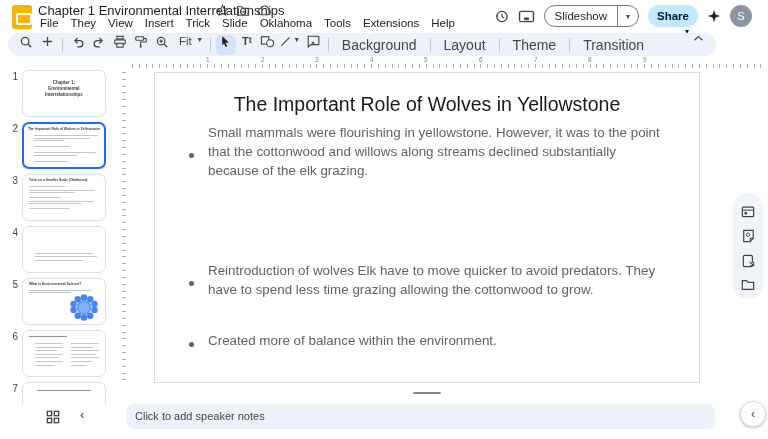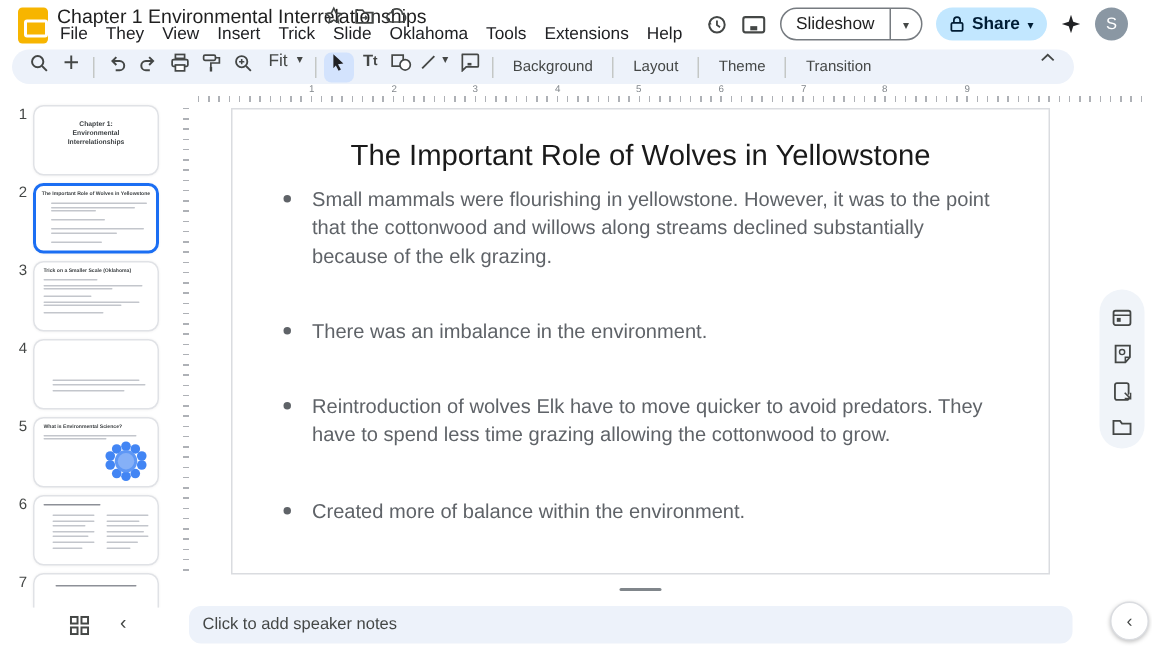--- a/index.html
+++ b/index.html
@@ -13,33 +13,33 @@
   .doc-title { position:absolute; left:38px; top:3px; font-size:13px; color:#1f1f1f; white-space:nowrap; }
   .title-icons { position:absolute; left:216px; top:4px; display:flex; gap:7px; align-items:center; }
   .menubar { position:absolute; left:34px; top:17px; display:flex; font-size:11.5px; color:#202124; }
   .menubar span { padding:0 6px; cursor:default; border-radius:4px; }
 
   .top-right { position:absolute; right:16px; top:4px; height:24px; display:flex; align-items:center; gap:9px; }
   .pill-btn { height:22px; border:1px solid #767b80; border-radius:11px; display:flex; align-items:center; background:#fff; overflow:hidden; }
   .pill-btn .lbl { padding:0 10px; font-size:11.5px; color:#1f1f1f; }
   .pill-btn .split { width:1px; height:22px; background:#767b80; }
   .pill-btn .car { width:20px; text-align:center; font-size:8px; color:#444746; }
-  .share-btn { height:22px; background:#c2e7ff; border-radius:11px; display:flex; align-items:center; padding:11px 9px; gap:5px; }
+  .share-btn { height:22px; background:#c2e7ff; border-radius:11px; display:flex; align-items:flex-end; padding:0 9px; gap:5px;flex-direction:column; }
   .share-btn .lbl { font-size:11.5px; font-weight:bold; color:#001d35; }
   .share-btn .car { font-size:8px; color:#001d35; }
   .avatar { width:22px; height:22px; border-radius:50%; background:#8a97a3; color:#fff; font-size:11px;
     display:flex; align-items:center; justify-content:center; }
 
   
   .toolbar { position:absolute; left:8px; top:33px; width:708px; height:23px; background:#edf2fa;
     border-radius:12px; display:flex; align-items:center; padding:0 8px; gap:1px; }
   .tb-btn { min-width:20px; height:20px; display:flex; align-items:flex-start; justify-content:center; border-radius:5px; }
   .tb-sel { background:#d3e3fd; }
   .tb-div { width:1px; height:14px; background:#c4c7c5; margin:0 4px; }
-  .tb-text { font-size:10px; color:#444746; padding:0 8px; white-space:nowrap; }
+  .tb-text { font-size:14px; color:#444746; padding:0 8px; white-space:nowrap; }
   .fit { font-size:11.5px; color:#444746; padding:0 3px 0 6px; }
   .car8 { font-size:8px; color:#444746; padding:0 3px; }
   .tt { font-size:11px; font-weight:bold; color:#444746; }
   .tb-collapse { margin-left:auto; }
 
   
   .hruler { position:absolute; left:130px; top:56px; width:638px; height:14px; }
   .hruler .ticks { position:absolute; left:2px; right:2px; bottom:2px; height:4px;
     background:repeating-linear-gradient(90deg,#aeb1b6 0 1px,transparent 1px 6.83px); }
   .rnum { position:absolute; top:0; font-size:6.5px; color:#80868b; }
@@ -58,21 +58,21 @@
   .tl.dark { background:#8d9097; }
   .t1-text { margin-top:9px; text-align:center; font-size:4.5px; line-height:6px; font-weight:bold;
     color:#3c4043; white-space:pre-line; }
   .mini-title { text-align:center; font-size:3.4px; line-height:5px; font-weight:bold; color:#3c4043;
     margin-top:3px; white-space:nowrap; overflow:hidden; }
   .mini-title.left { text-align:left; margin-left:6px; }
 
   
   .slide { position:absolute; left:154px; top:72px; width:546px; height:311px; background:#fff; border:1px solid #dadce0; }
   .slide-title { position:absolute; left:0; right:0; top:20px; text-align:center; font-size:19.5px; color:#1a1a1a; }
-  .bullet { position:absolute; left:34px; right:36px; display:flex; }
+  .bullet { position:absolute; left:34px; right:36px; display:flex;align-items:center; }
   .dot { width:5px; height:5px; border-radius:50%; background:#5f6368; margin:7px 14px 0 0; flex:none; }
   .btext { font-size:13.4px; line-height:19px; color:#5f6368; }
   .notes-handle { position:absolute; left:413px; top:392px; width:28px; height:2px; background:#80868b; border-radius:2px; }
 
   
   .notesbar { position:absolute; left:126px; top:404px; width:589px; height:25px; background:#edf2fa; border-radius:8px; }
   .notesbar .ph { font-size:11px; color:#444746; line-height:25px; padding-left:9px; }
   .grid-icon { position:absolute; left:46px; top:410px; }
   .collapse-film { position:absolute; left:80px; top:407px; font-size:13px; color:#444746; }
 
@@ -363,24 +363,20 @@
     </div>
   </div>
 </div>
 
 <div class="slide">
   <div class="slide-title">The Important Role of Wolves in Yellowstone</div>
   <div class="bullet" style="top:50px">
     <span class="dot"></span>
     <span class="btext">Small mammals were flourishing in yellowstone. However, it was to the point that the cottonwood and willows along streams declined substantially because of the elk grazing.</span>
   </div>
-  <div class="bullet" style="top:138px">
-    <span class="dot"></span>
-    <span class="btext">There was an imbalance in the environment.</span>
-  </div>
   <div class="bullet" style="top:188px">
     <span class="dot"></span>
     <span class="btext">Reintroduction of wolves Elk have to move quicker to avoid predators. They have to spend less time grazing allowing the cottonwood to grow.</span>
   </div>
   <div class="bullet" style="top:258px">
     <span class="dot"></span>
     <span class="btext">Created more of balance within the environment.</span>
   </div>
 </div>
 <div class="notes-handle"></div>

